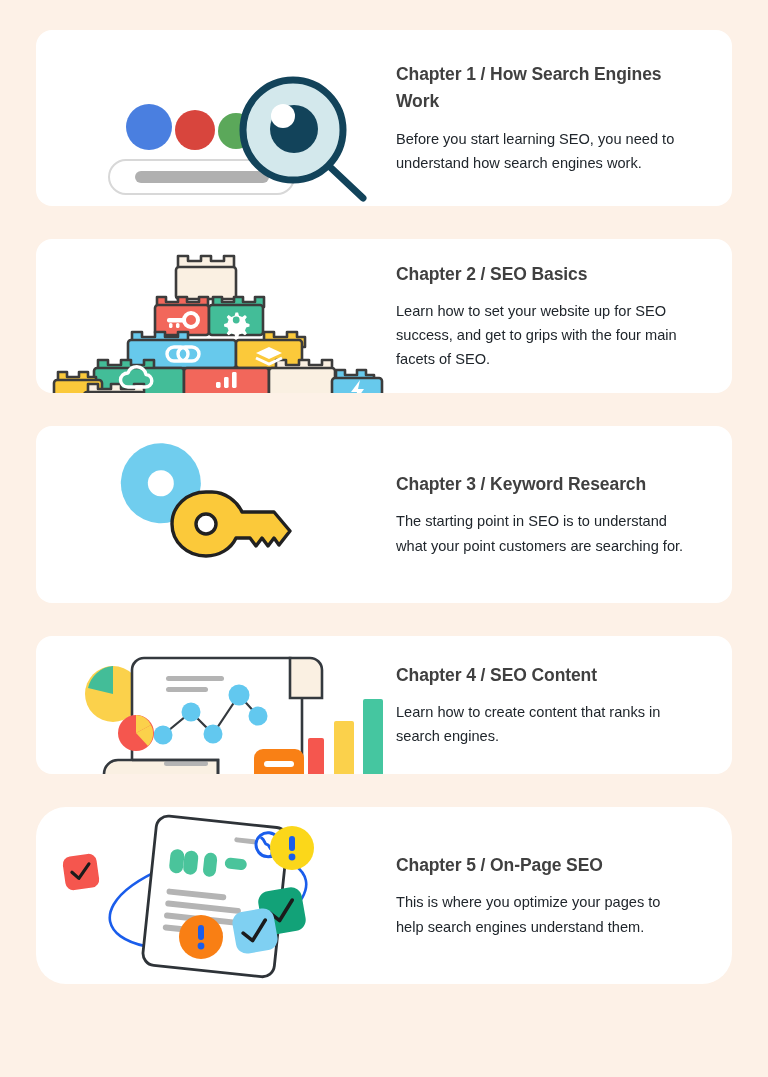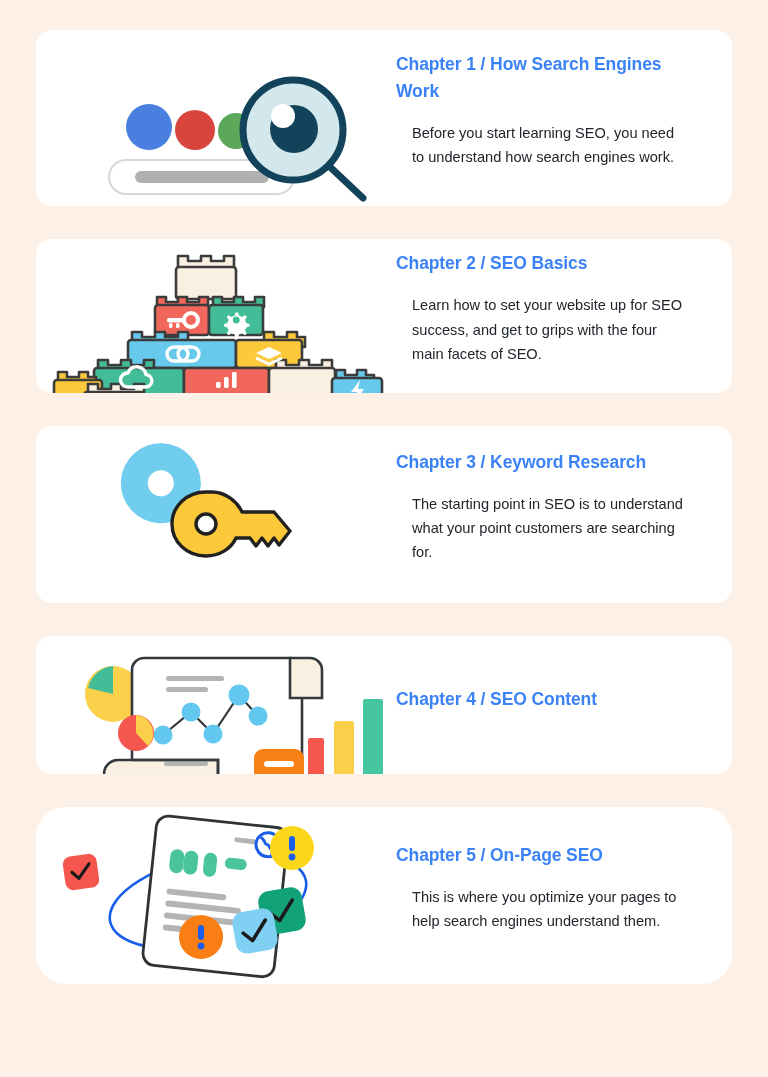--- a/index.html
+++ b/index.html
@@ -30,32 +30,32 @@
     width: 360px;
     height: 100%;
     position: relative;
     flex: 0 0 360px;
   }
   .txt {
     flex: 1 1 auto;
     padding-right: 28px;
   }
   .chapter-title {
-    color: #3b82f6;
+    color: #404040;
     font-size: 17.5px;
     font-weight: bold;
     line-height: 1.55;
     margin: 0 0 11px 0;
     letter-spacing: -0.1px;
   }
   .chapter-desc {
     color: #20262c;
     font-size: 14.6px;
     line-height: 1.65;
-    margin: 16px;
+    margin: 0;
     max-width: 296px;
   }
   svg { display: block; position: absolute; }
 </style>
 </head>
 <body>
 
 <div class="page">
 
   <div class="card h1">
@@ -250,20 +250,21 @@
         <g>
           <rect x="218" y="113" width="50" height="46" rx="9" fill="#f98015"></rect>
           <rect x="228" y="125" width="30" height="6" rx="3" fill="#ffffff"></rect>
           <rect x="228" y="140" width="22" height="6" rx="3" fill="#ffffff"></rect>
         </g>
         <path d="M96 124h86v30" fill="none" stroke="#34393e" stroke-width="2.6"></path>
       </svg>
     </div>
     <div class="txt">
       <p class="chapter-title">Chapter 4 / SEO Content</p>
+      <p class="chapter-desc">Learn how to create content that ranks in search engines.</p>
     </div>
   </div>
 
   <div class="card h5">
     <div class="art">
       <svg width="360" height="177" viewBox="0 0 360 177">
         <ellipse cx="172" cy="94" rx="100" ry="44" fill="none" stroke="#1a5deb" stroke-width="2.6" transform="rotate(-12 172 94)"></ellipse>
 
         <g transform="rotate(6 175 92)">
           <rect x="113" y="14" width="132" height="150" rx="12" fill="#ffffff" stroke="#2e3338" stroke-width="2.8"></rect>

